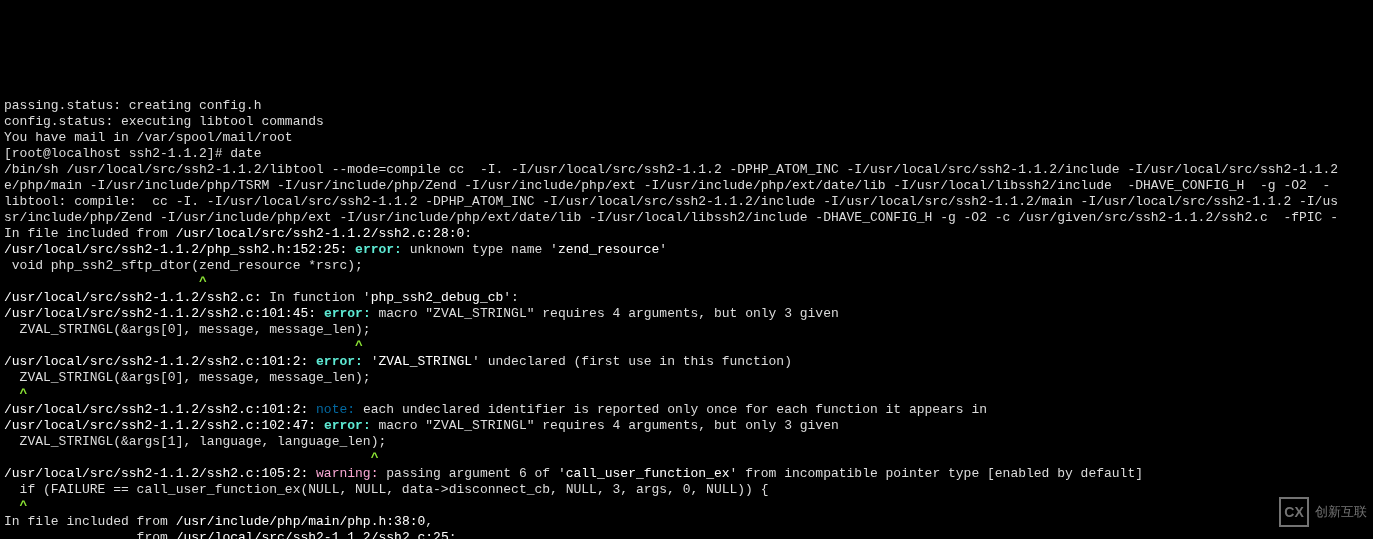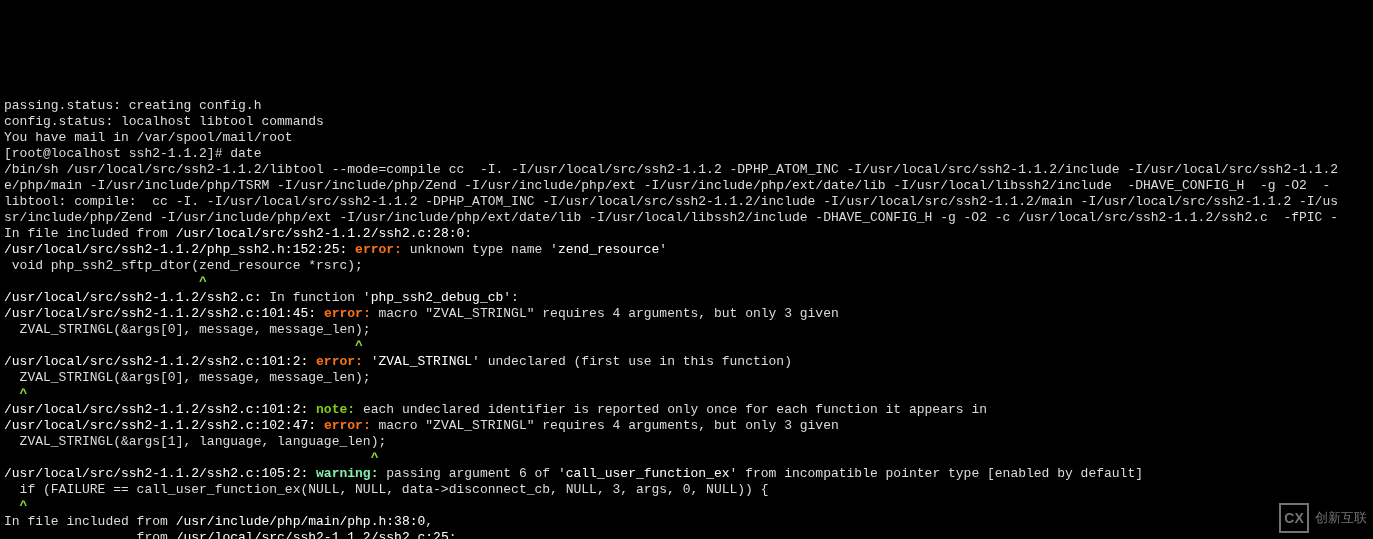--- a/index.html
+++ b/index.html
@@ -12,28 +12,28 @@
     line-height: 16px;
     white-space: pre;
     overflow: hidden;
     width: 1373px;
     height: 539px;
   }
   .terminal {
     padding: 2px 4px;
   }
   .bold { font-weight: normal; color: #ffffff; }
-  .err  { font-weight: bold; color: #f97316; }     
-  .note { font-weight: bold; color: #84cc16; }     
-  .warn { font-weight: bold; color: #86efac; }     
+  .err  { font-weight: bold; color: #5eead4; }     
+  .note { font-weight: normal; color: #0369a1; }     
+  .warn { font-weight: normal; color: #f9a8d4; }     
   .caret{ font-weight: bold; color: #8ae234; }     
   .watermark {
     position: fixed;
     right: 6px;
-    bottom: 6px;
+    bottom: 12px;
     display: flex;
     align-items: center;
     gap: 6px;
     color: #888;
     font-family: sans-serif;
     font-size: 13px;
     opacity: 0.85;
     pointer-events: none;
   }
   .watermark .wm-icon {
@@ -47,27 +47,27 @@
     font-size: 14px;
   }
 </style>
 </head>
 <body>
 
 
 
 <div class="terminal">
 <span>passing.status: creating config.h</span>
-<span>config.status: localhost libtool commands</span>
+<span>config.status: executing libtool commands</span>
 <span>You have mail in /var/spool/mail/root</span>
 <span>[root@localhost ssh2-1.1.2]# </span><span>date</span>
 <span>/bin/sh /usr/local/src/ssh2-1.1.2/libtool --mode=compile cc  -I. -I/usr/local/src/ssh2-1.1.2 -DPHP_ATOM_INC -I/usr/local/src/ssh2-1.1.2/include -I/usr/local/src/ssh2-1.1.2</span>
 <span>e/php/main -I/usr/include/php/TSRM -I/usr/include/php/Zend -I/usr/include/php/ext -I/usr/include/php/ext/date/lib -I/usr/local/libssh2/include  -DHAVE_CONFIG_H  -g -O2  -</span>
 <span>libtool: compile:  cc -I. -I/usr/local/src/ssh2-1.1.2 -DPHP_ATOM_INC -I/usr/local/src/ssh2-1.1.2/include -I/usr/local/src/ssh2-1.1.2/main -I/usr/local/src/ssh2-1.1.2 -I/us</span>
-<span>sr/include/php/Zend -I/usr/include/php/ext -I/usr/include/php/ext/date/lib -I/usr/local/libssh2/include -DHAVE_CONFIG_H -g -O2 -c /usr/local/src/ssh2-1.1.2/ssh2.c  -fPIC -</span>
+<span>sr/include/php/Zend -I/usr/include/php/ext -I/usr/include/php/ext/date/lib -I/usr/local/libssh2/include -DHAVE_CONFIG_H -g -O2 -c /usr/given/src/ssh2-1.1.2/ssh2.c  -fPIC -</span>
 <span>In file included from </span><span class="bold">/usr/local/src/ssh2-1.1.2/ssh2.c:28:0</span><span>:</span>
 <span class="bold">/usr/local/src/ssh2-1.1.2/php_ssh2.h:152:25:</span> <span class="err">error:</span><span> unknown type name '</span><span class="bold">zend_resource</span><span>'</span>
 <span> void php_ssh2_sftp_dtor(zend_resource *rsrc);</span>
 <span>                         </span><span class="caret">^</span>
 <span class="bold">/usr/local/src/ssh2-1.1.2/ssh2.c:</span><span> In function '</span><span class="bold">php_ssh2_debug_cb</span><span>':</span>
 <span class="bold">/usr/local/src/ssh2-1.1.2/ssh2.c:101:45:</span> <span class="err">error:</span><span> macro "ZVAL_STRINGL" requires 4 arguments, but only 3 given</span>
 <span>  ZVAL_STRINGL(&amp;args[0], message, message_len);</span>
 <span>                                             </span><span class="caret">^</span>
 <span class="bold">/usr/local/src/ssh2-1.1.2/ssh2.c:101:2:</span> <span class="err">error:</span><span> '</span><span class="bold">ZVAL_STRINGL</span><span>' undeclared (first use in this function)</span>
 <span>  ZVAL_STRINGL(&amp;args[0], message, message_len);</span>

